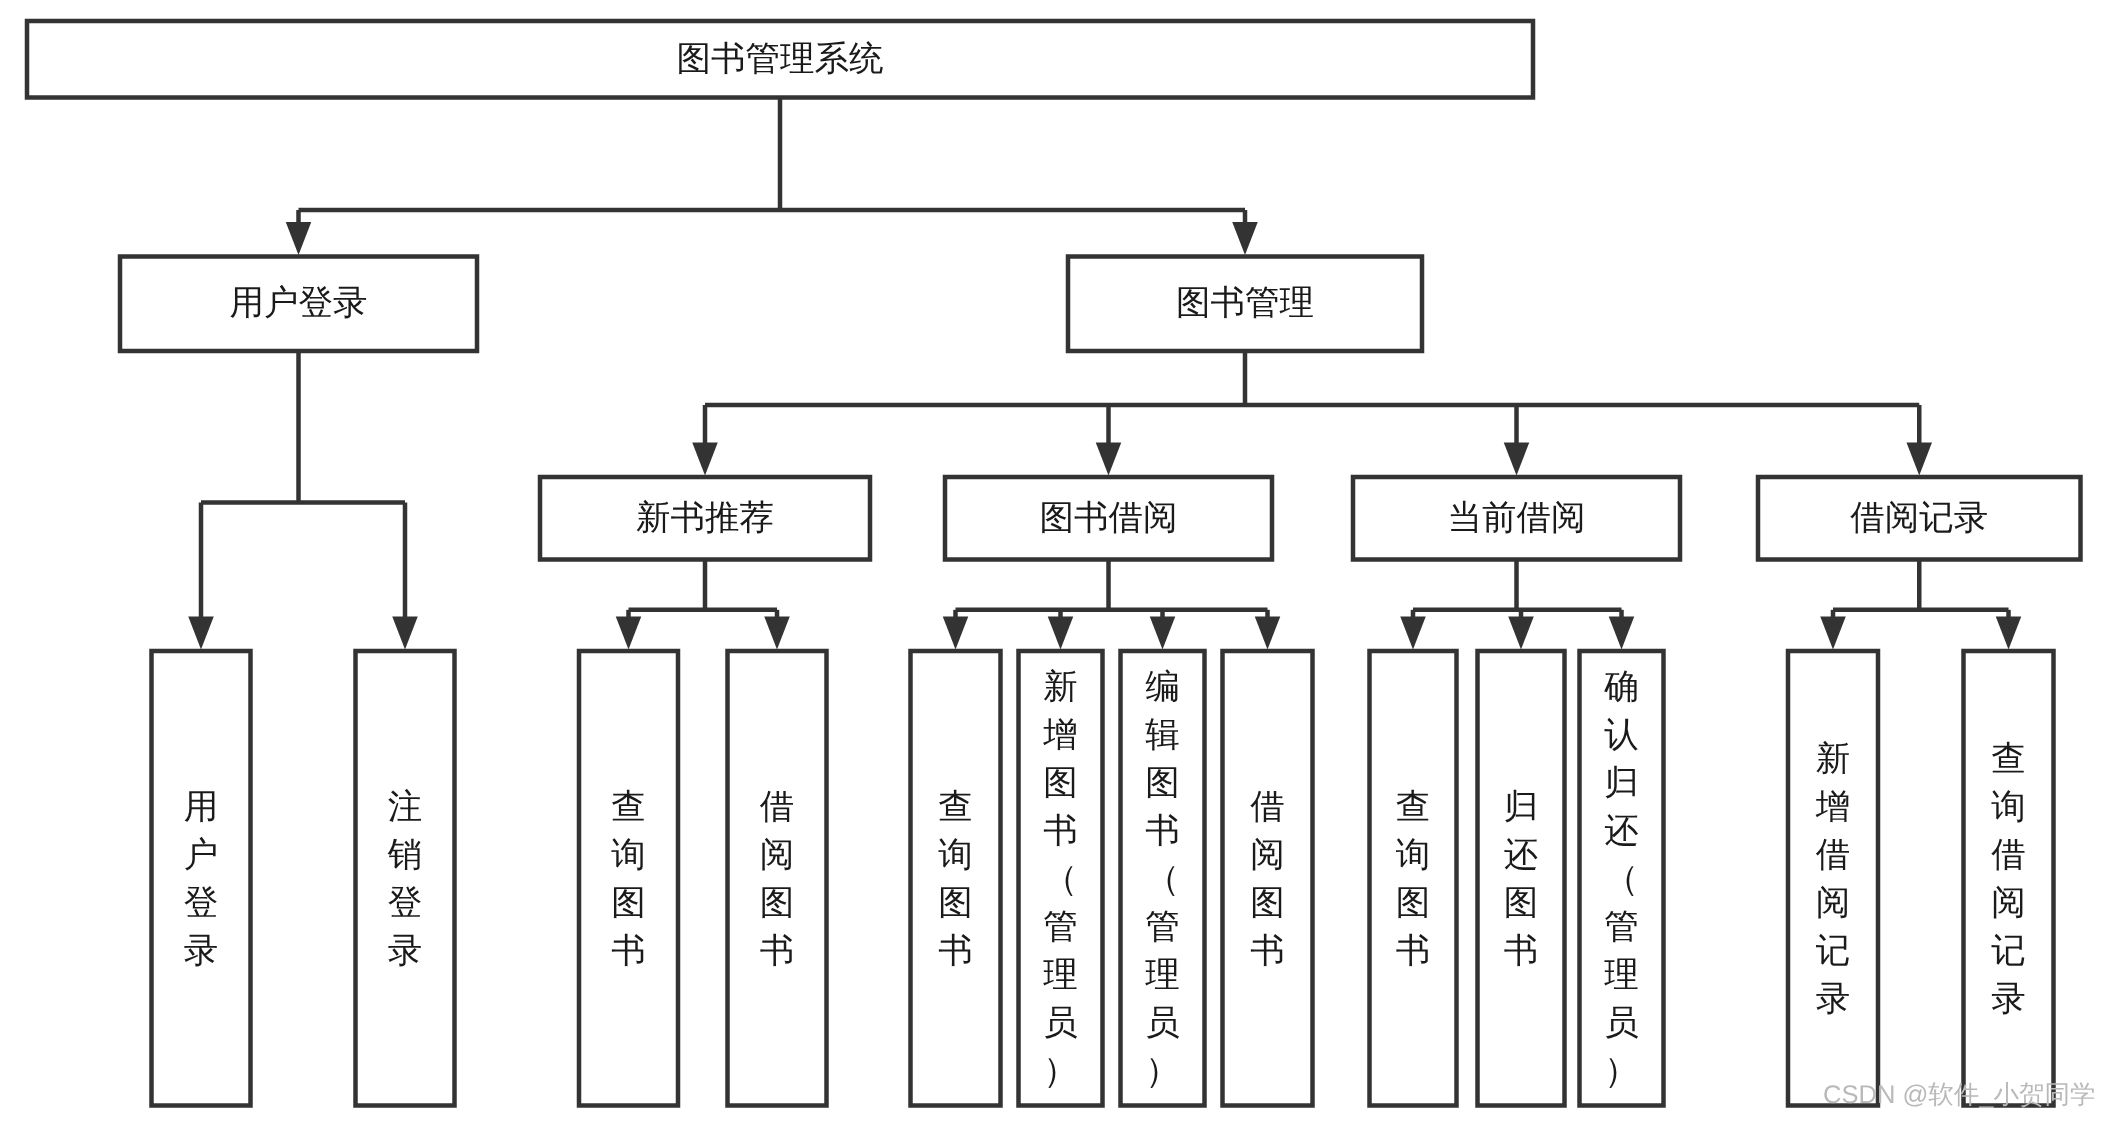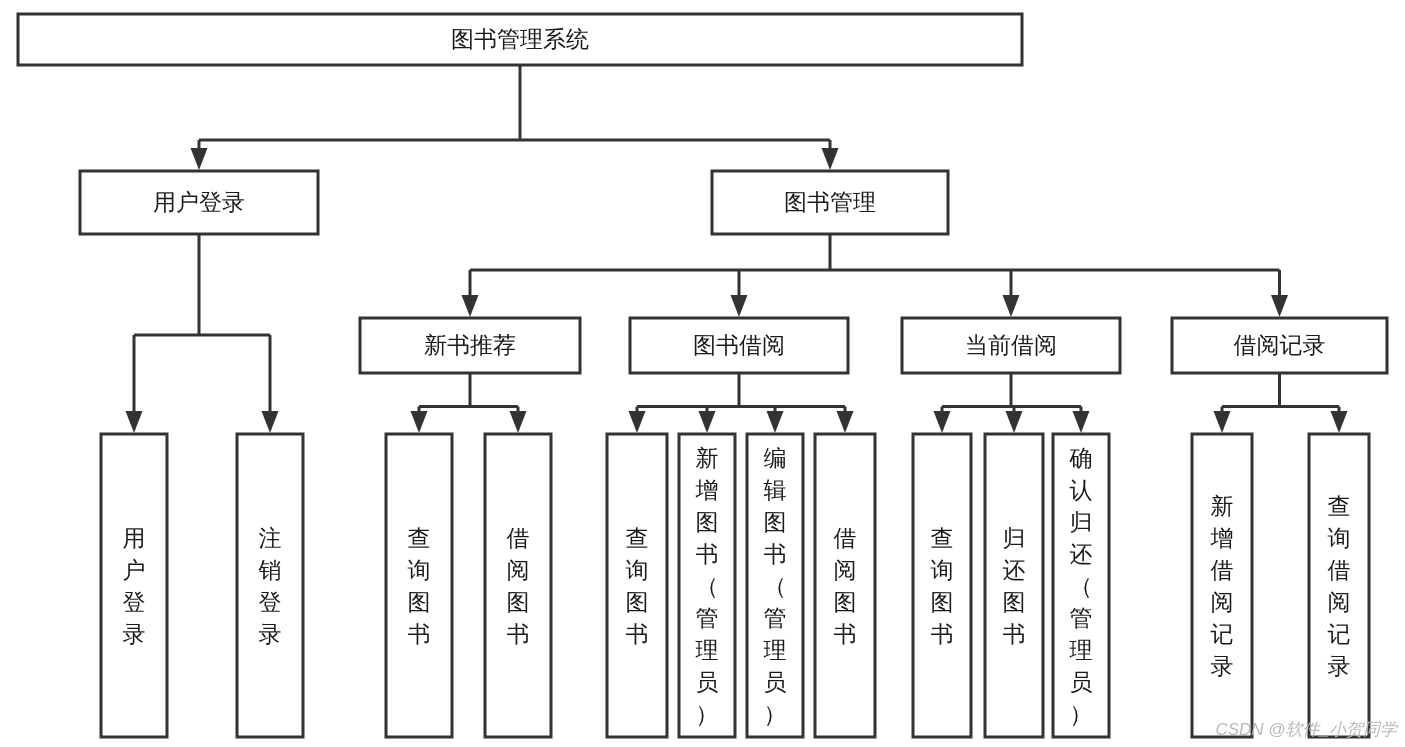--- a/index.html
+++ b/index.html
@@ -51,21 +51,20 @@
   }
   .watermark {
     position: absolute;
     right: 8px;
     bottom: 6px;
     font-family: "Liberation Sans", "DejaVu Sans", sans-serif;
     font-size: 17px;
     color: #b9b9b9;
     white-space: nowrap;
     pointer-events: none;
-    font-style: italic;
   }
 </style>
 </head>
 <body>
 
 <div id="diagram-root">
   <svg class="diagram-canvas" viewBox="0 0 1405 747" preserveAspectRatio="none">
     <g id="edge-layer">
         <path class="connector" d="M 520 65 L 520 140"></path>
         <path class="connector" d="M 199 140 L 830 140"></path>

